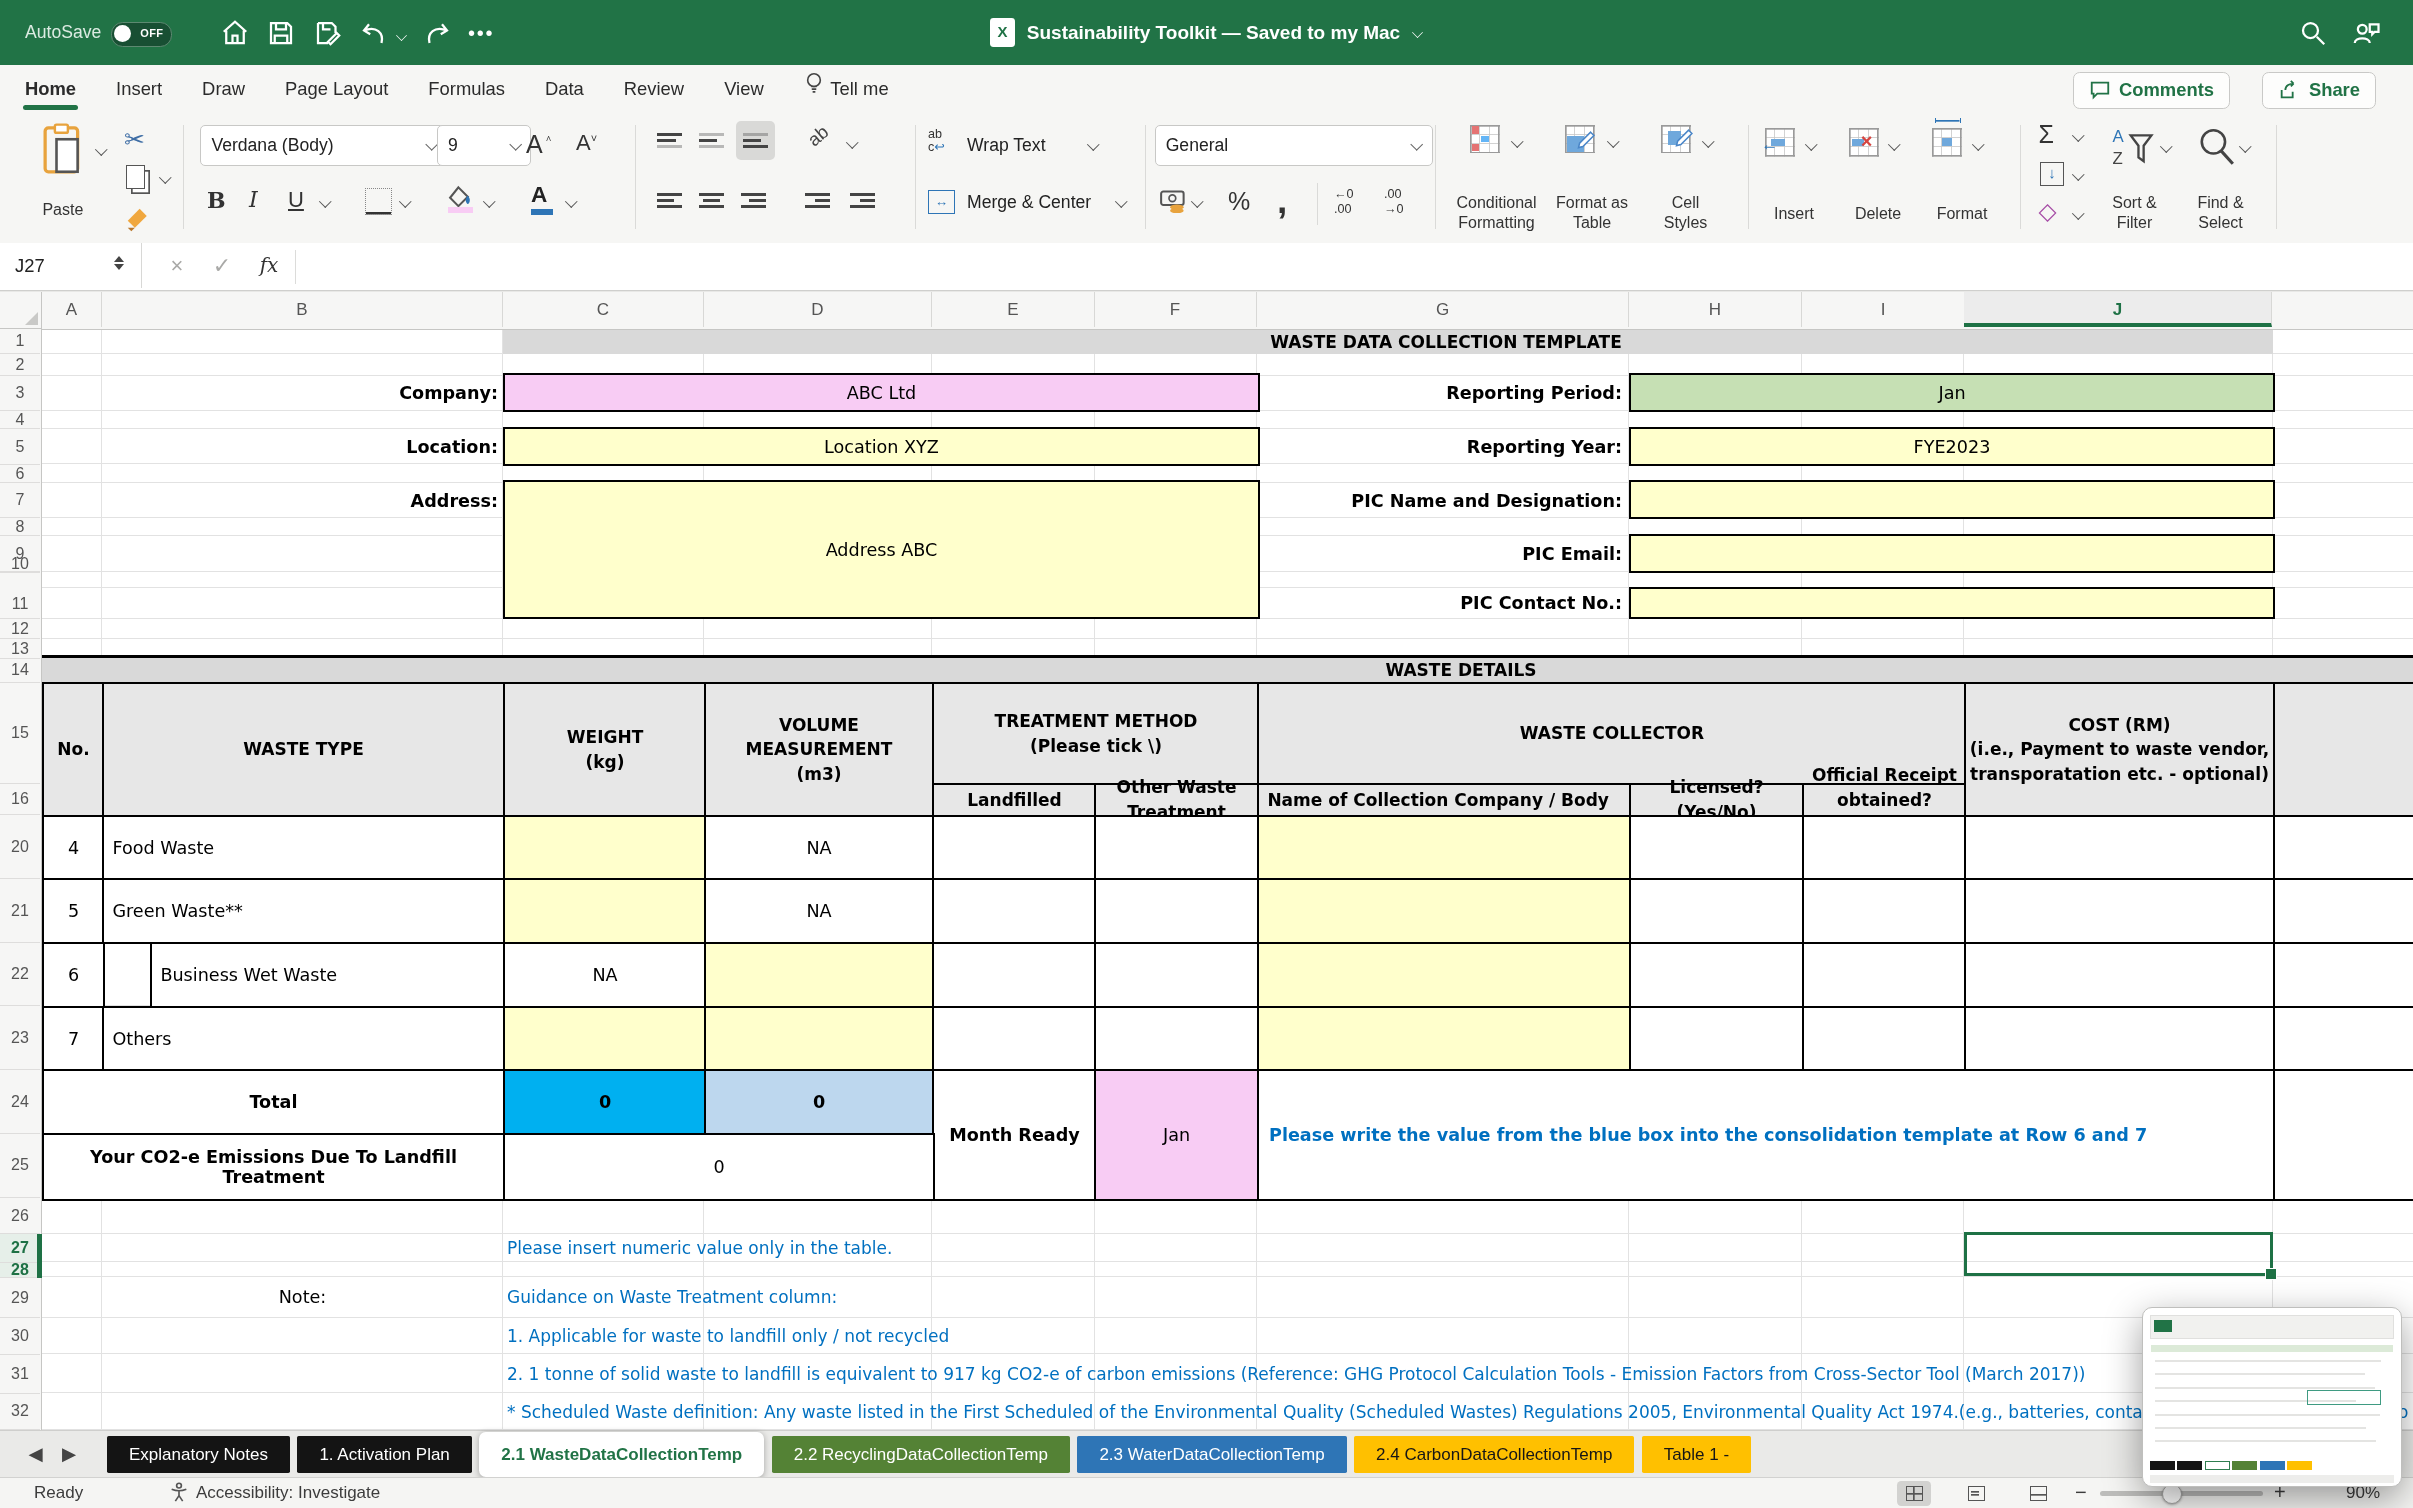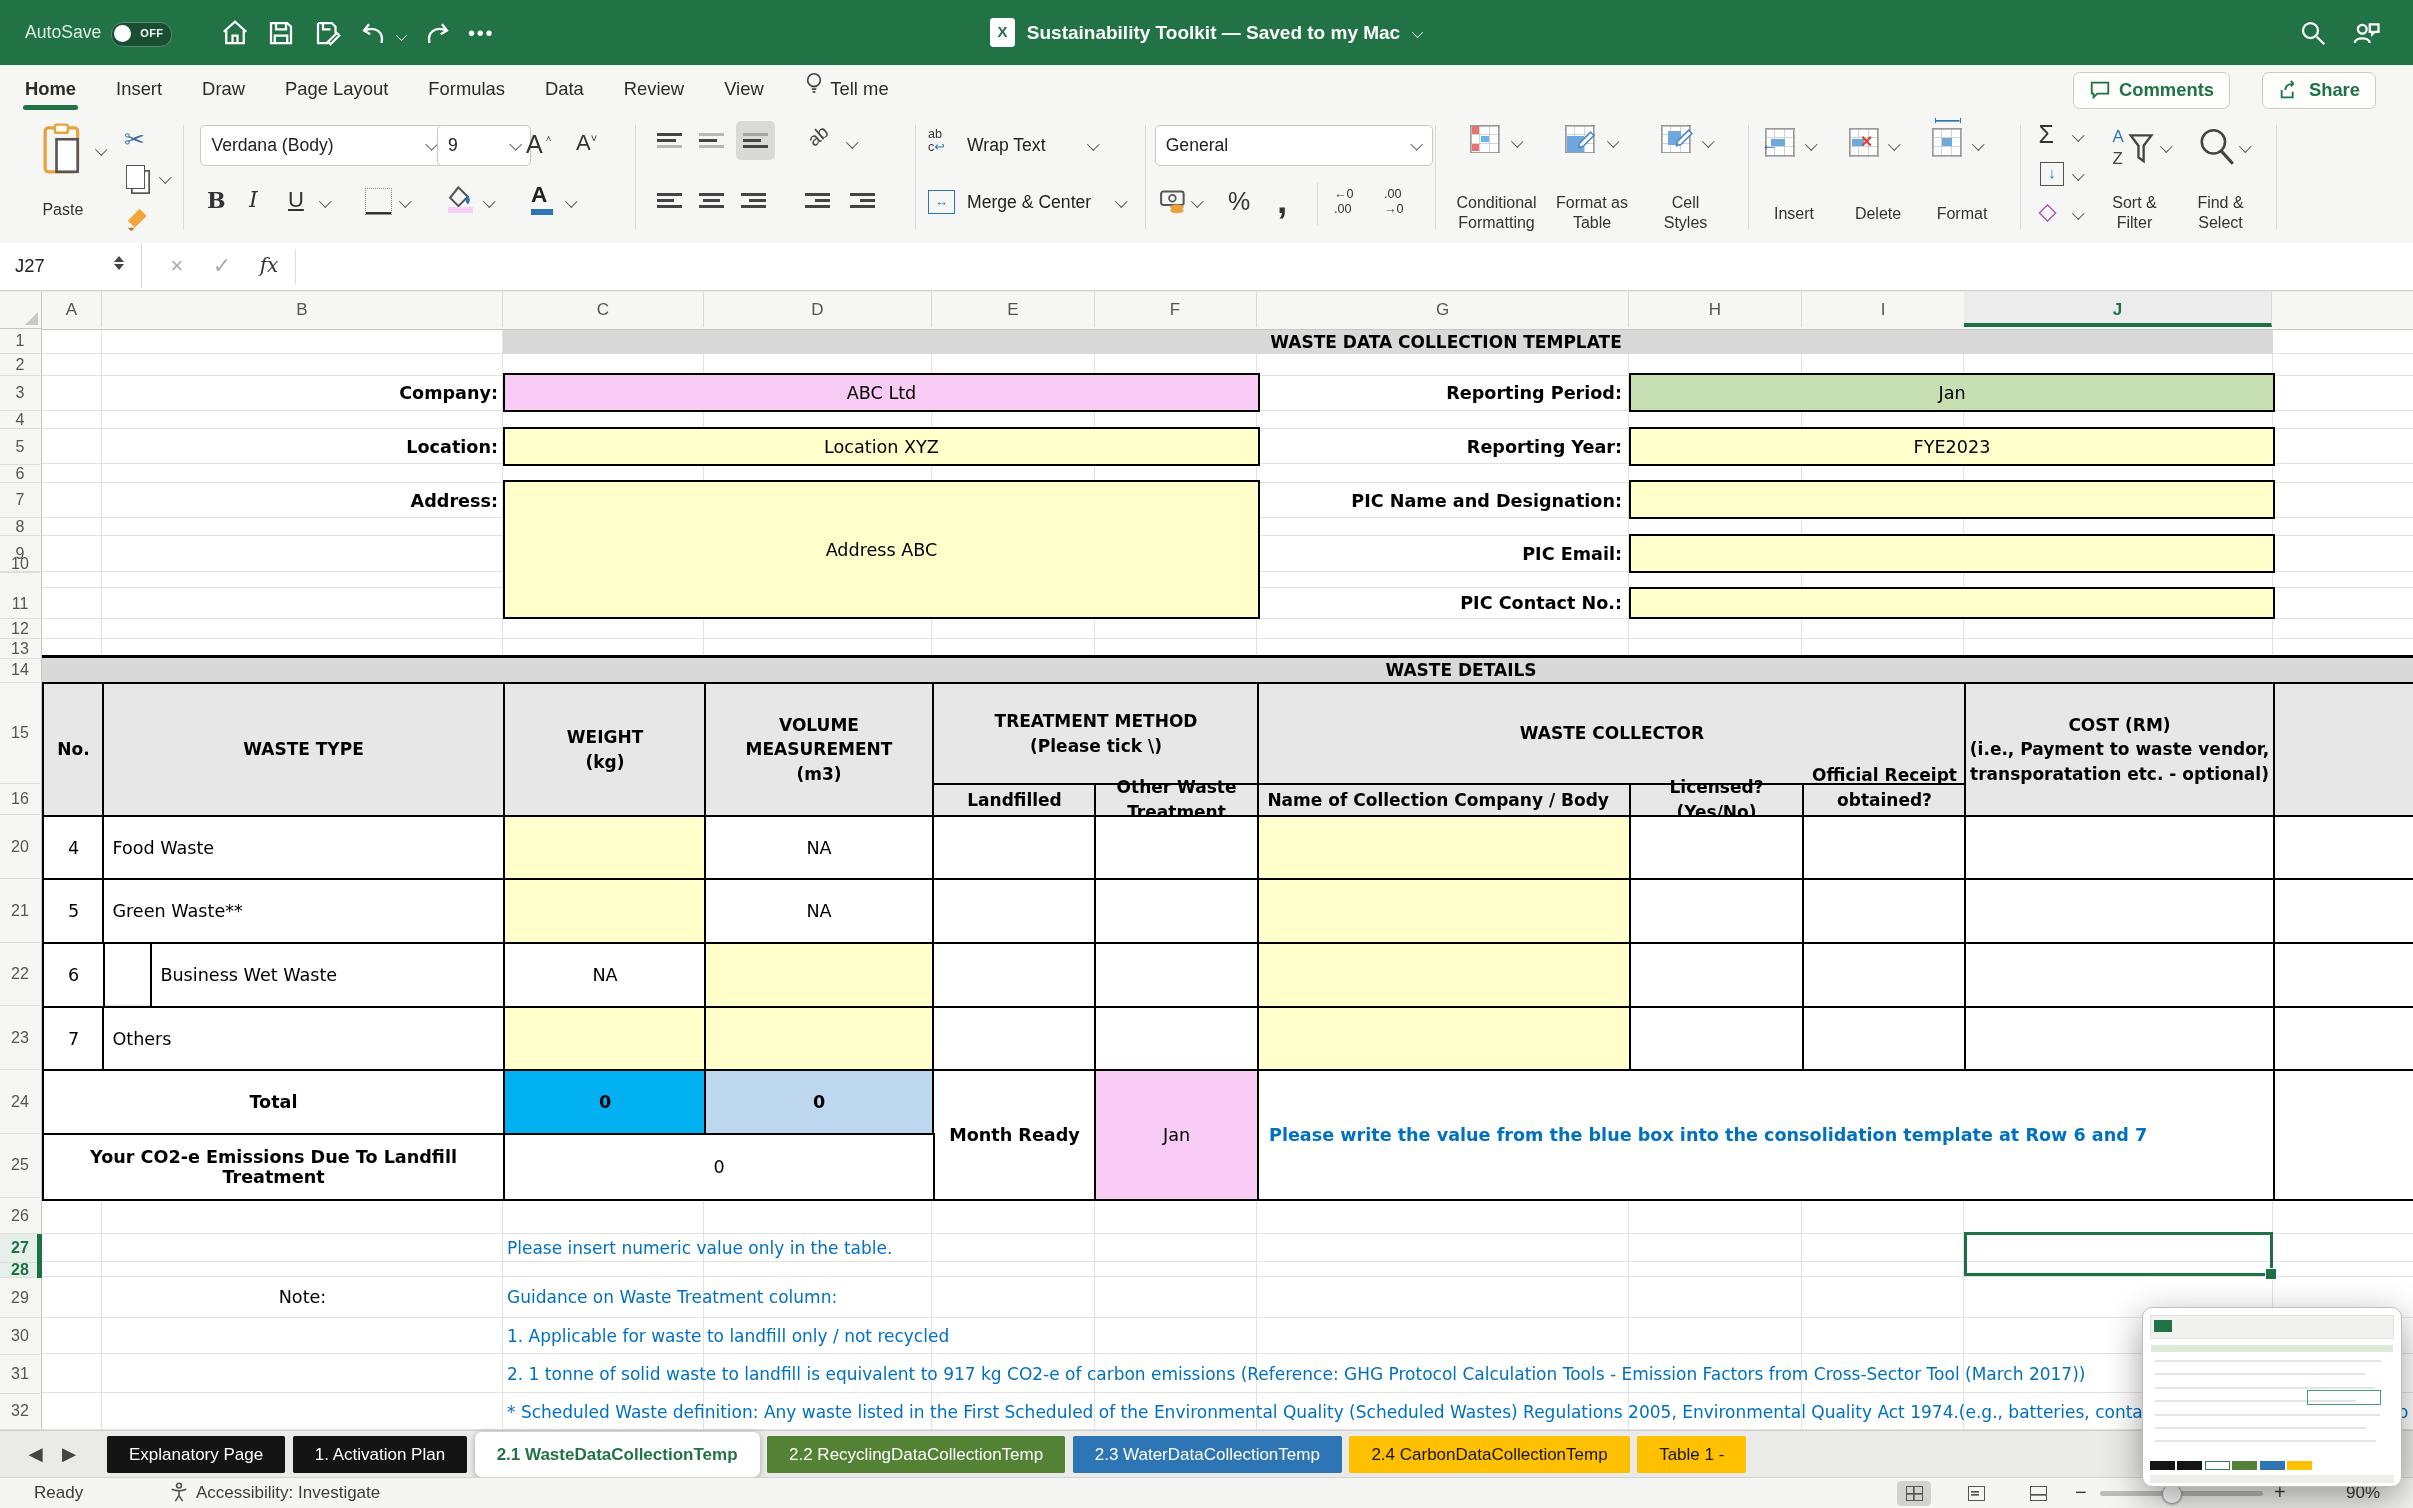--- a/index.html
+++ b/index.html
@@ -626,21 +626,21 @@
         <div class="rowcell" style="top: 1026px; height: 39px;">31</div>
         <div class="rowcell" style="top: 1064px; height: 37px;">32</div>
       </div>
     </div>
   <div class="rowselbar" style="top:1234px;height:44px"></div>
 
   <div class="tabbar">
     <span class="tabarrow" style="left:28.5px">◀</span>
     <span class="tabarrow" style="left:62px">▶</span>
     <div id="sheetTabs">
-        <div class="stab black">Explanatory Page</div>
+        <div class="stab black">Explanatory Notes</div>
         <div class="stab black">1. Activation Plan</div>
         <div class="stab active">2.1 WasteDataCollectionTemp</div>
         <div class="stab green">2.2 RecyclingDataCollectionTemp</div>
         <div class="stab blue">2.3 WaterDataCollectionTemp</div>
         <div class="stab amber">2.4 CarbonDataCollectionTemp</div>
         <div class="stab amber">Table 1 -</div>
       </div>
   </div>
 
   <div class="statusbar">

